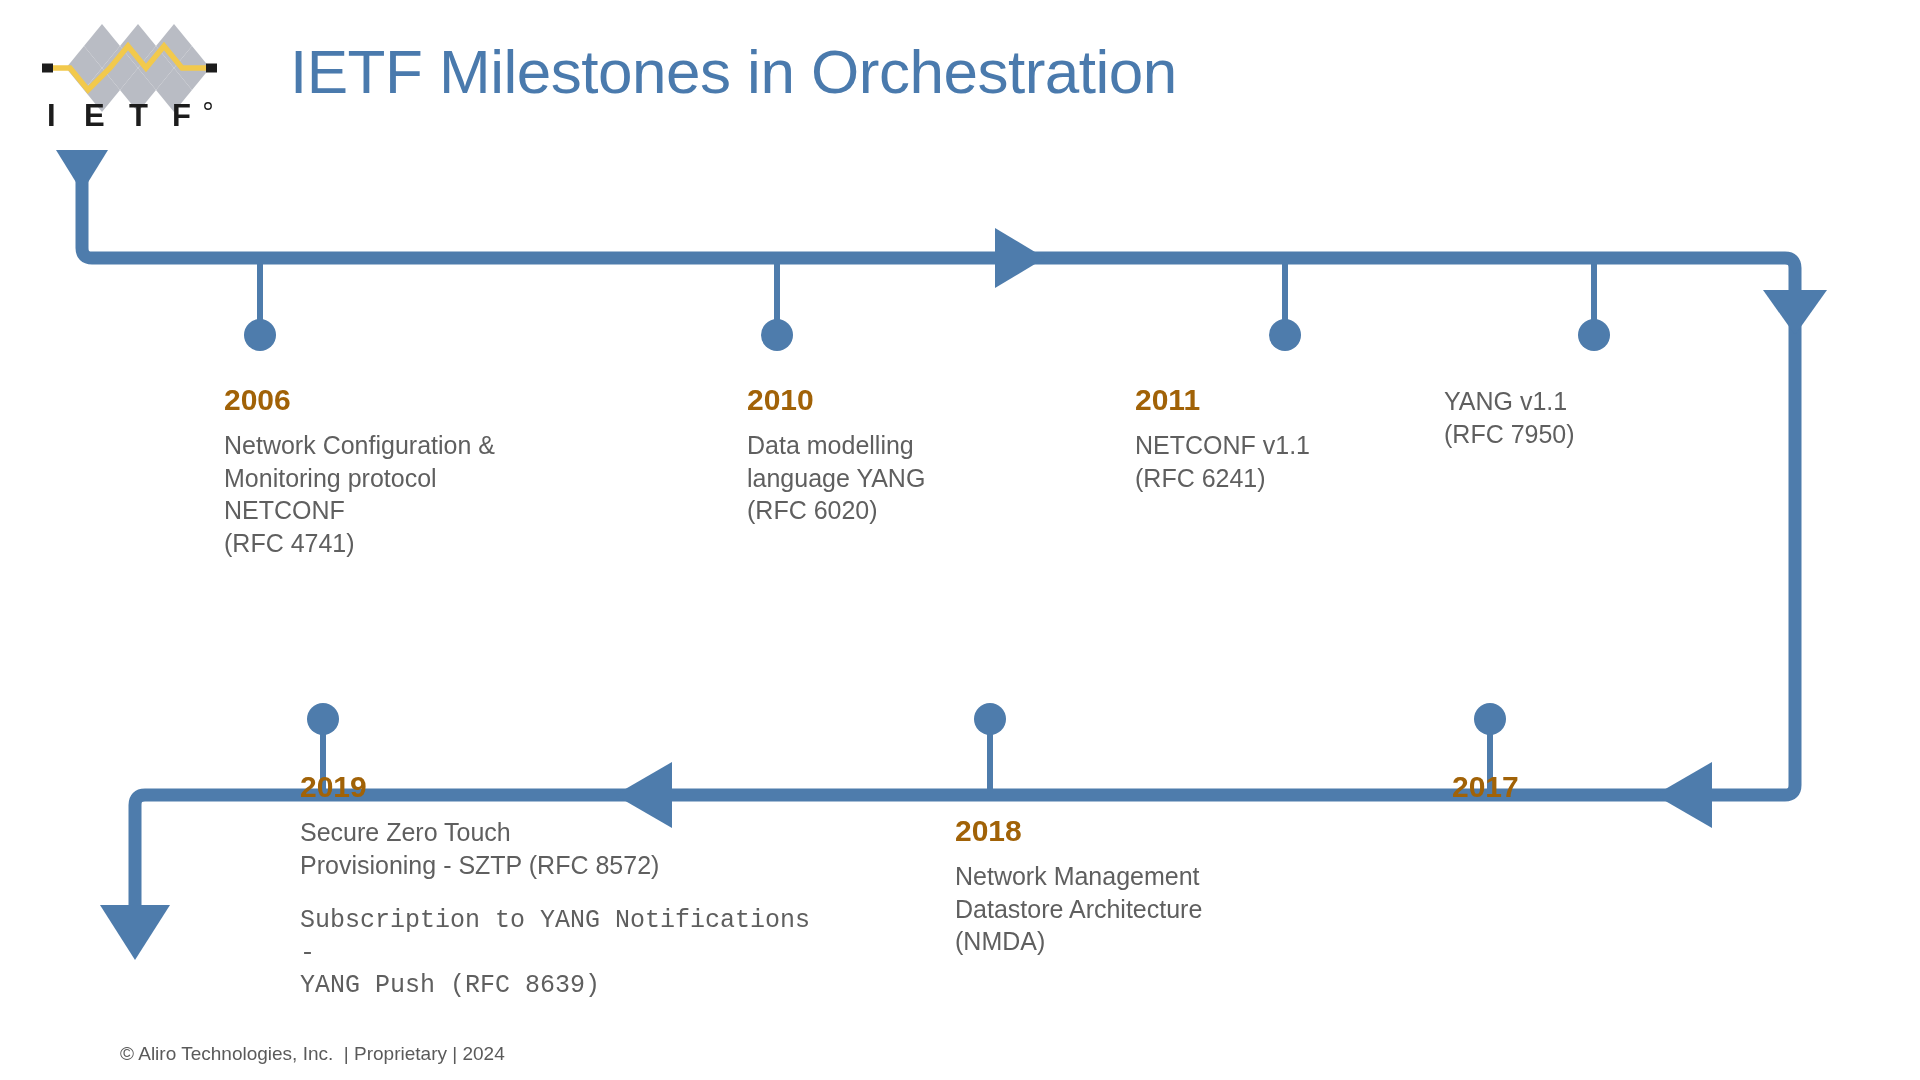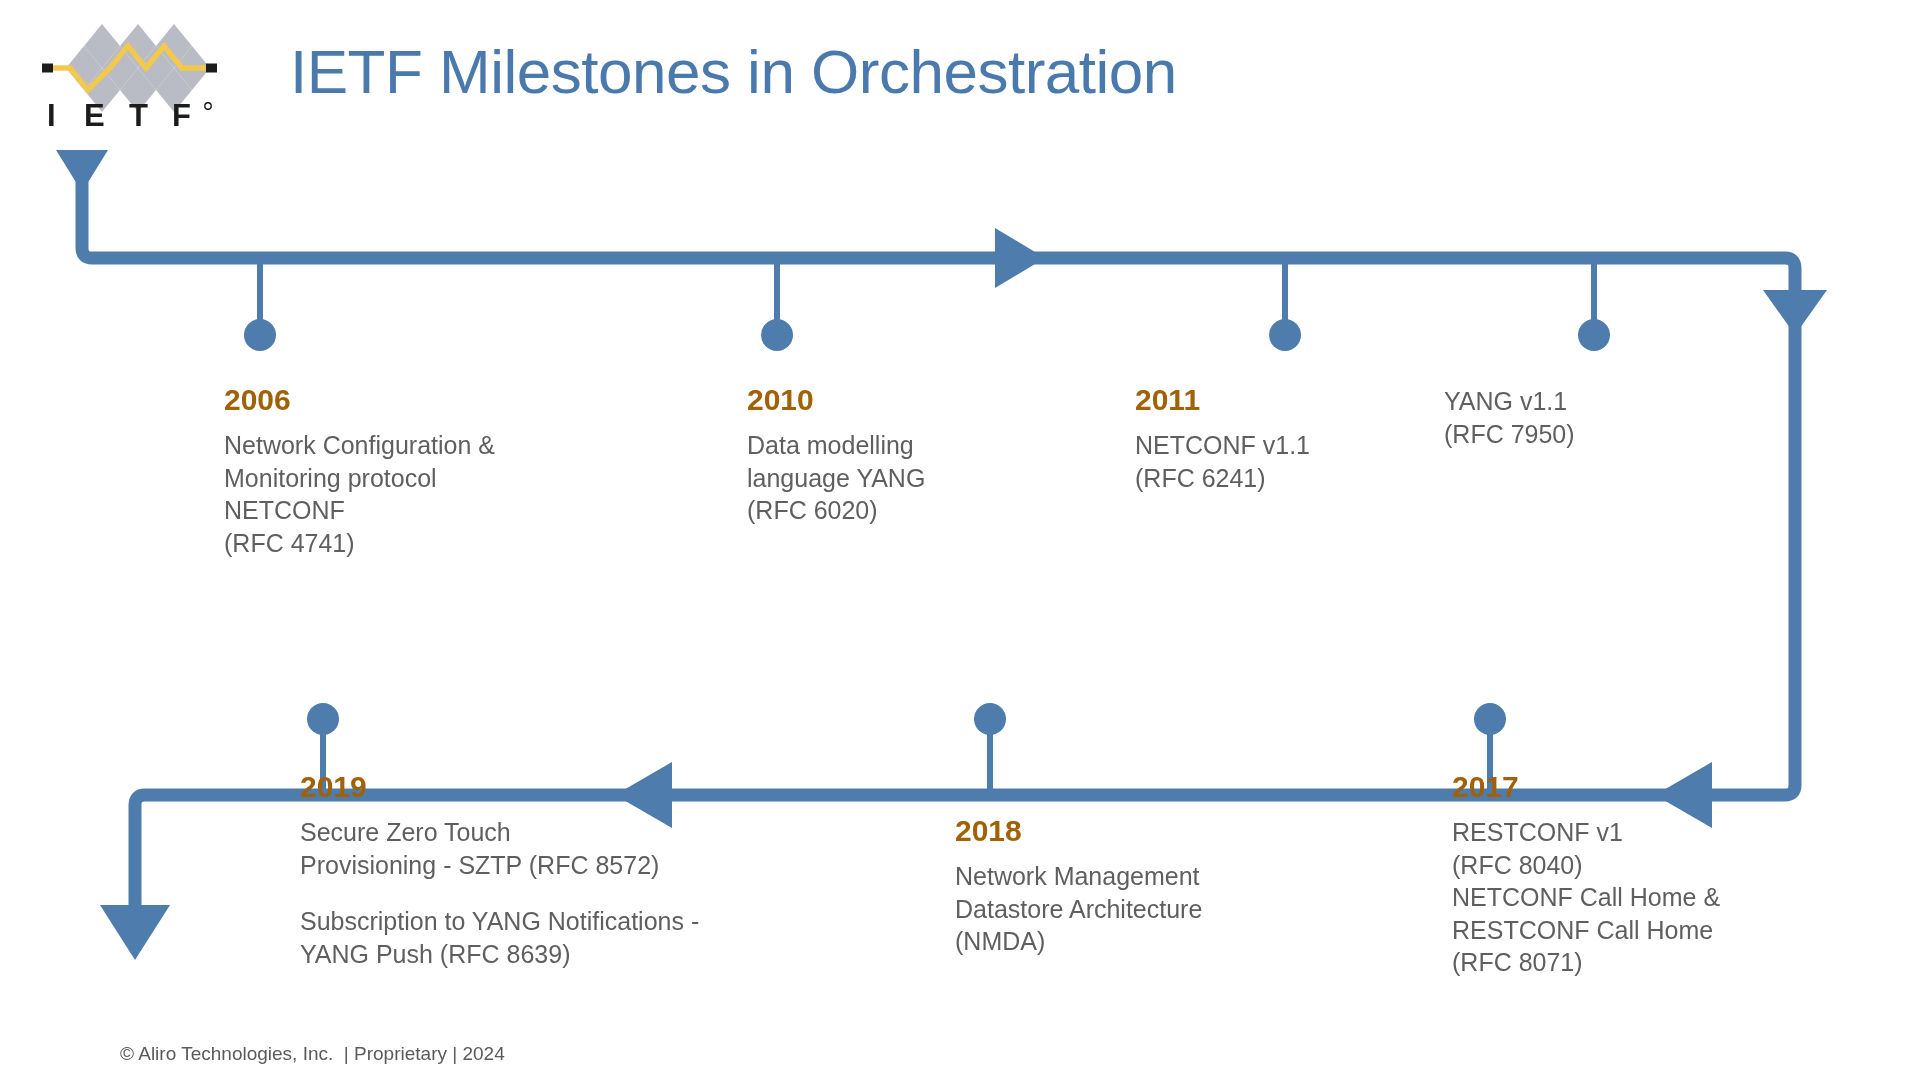--- a/index.html
+++ b/index.html
@@ -27,21 +27,21 @@
   
   .ms{position:absolute;}
   .ms .yr{
     font-size:30px;font-weight:700;color:#a16207;
     margin:0 0 14px 0;line-height:1;
   }
   .ms .bd{
     font-size:25px;font-weight:400;color:#5f5f5f;
     line-height:1.30;margin:0;white-space:pre-line;
   }
-  .ms .bd + .bd{margin-top:24px;}
+  .ms .bd + .bd{margin-top:24px;font-family:Liberation Mono, monospace;}
   .ms.center{text-align:left;}
 
   
   .foot{
     position:absolute;left:80px;top:1043px;
     font-size:19px;color:#5a5a5a;white-space:pre;margin-left:40px;
   }
 </style>
 </head>
 <body>
@@ -155,22 +155,17 @@
 
   <div class="ms" id="ms-2018" style="left:955px;top:772px;width:400px;margin-top:44px;">
     <div class="yr">2018</div>
     <div class="bd">Network Management
 Datastore Architecture
 (NMDA)</div>
   </div>
 
   <div class="ms" id="ms-2017" style="left:1452px;top:772px;width:400px;">
     <div class="yr">2017</div>
-    <div class="bd">RESTCONF v1
-(RFC 8040)
- NETCONF Call Home &amp;
-RESTCONF Call Home
-(RFC 8071)</div>
   </div>
 
   <div class="foot">© Aliro Technologies, Inc.  | Proprietary | 2024</div>
 
 </div>
 
 </body></html>

